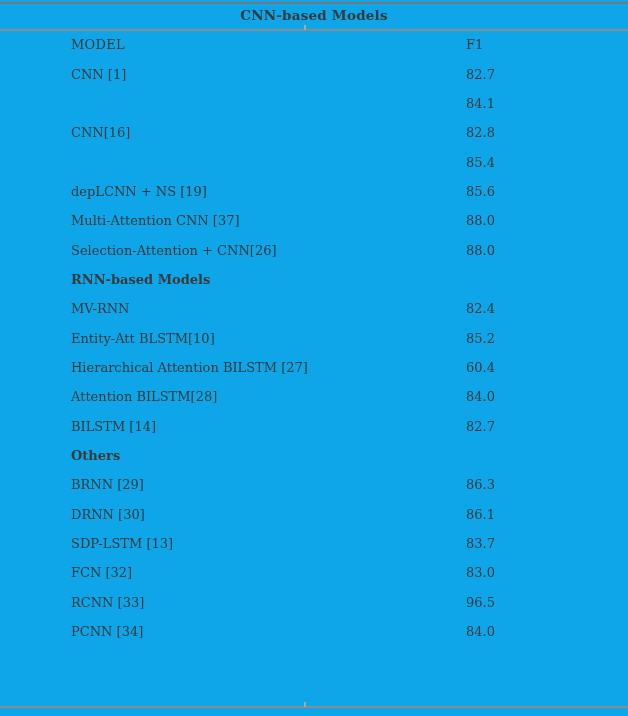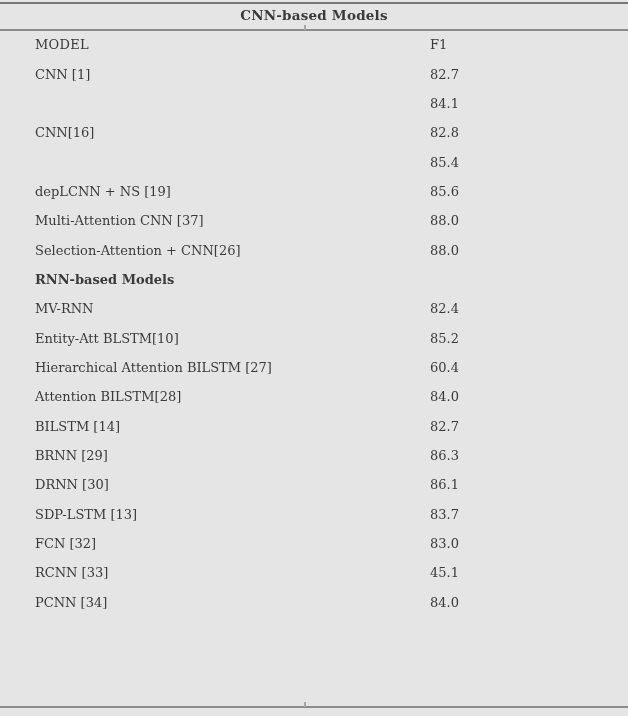--- a/index.html
+++ b/index.html
@@ -1,20 +1,20 @@
 <!DOCTYPE html>
 <html><head>
 <meta charset="utf-8">
 <style>
   html, body { margin: 0; padding: 0; }
   .page {
     position: relative;
     width: 628px;
     height: 716px;
-    background: #e5e5e5;
+    background: #0ea5e9;
     font-family: "DejaVu Serif", serif;
     color: #3a3a3a;
     overflow: hidden;
   }
   .rule {
     position: absolute;
     left: 0;
     right: 0;
     height: 2px;
     background: #8b8b8b;
@@ -39,20 +39,21 @@
     text-align: center;
     font-weight: bold;
     font-size: 13.5px;
     letter-spacing: 0.2px;
   }
   .rows {
     position: absolute;
     top: 30px;
     left: 0;
     right: 0;
+    padding-left: 36px;
   }
   .row {
     position: relative;
     height: 29.35px;
     display: flex;
     align-items: center;
     font-size: 13px;
   }
   .cell-model {
     padding-left: 35px;
@@ -128,40 +129,43 @@
     </div>
     <div class="row">
       <span class="cell-model">Attention BILSTM[28]</span>
       <span class="cell-f1">84.0</span>
     </div>
     <div class="row">
       <span class="cell-model">BILSTM [14]</span>
       <span class="cell-f1">82.7</span>
     </div>
 
+    <div class="row section">
+      <span class="cell-model">Others</span>
+    </div>
 
     <div class="row">
       <span class="cell-model">BRNN [29]</span>
       <span class="cell-f1">86.3</span>
     </div>
     <div class="row">
       <span class="cell-model">DRNN [30]</span>
       <span class="cell-f1">86.1</span>
     </div>
     <div class="row">
       <span class="cell-model">SDP-LSTM [13]</span>
       <span class="cell-f1">83.7</span>
     </div>
     <div class="row">
       <span class="cell-model">FCN [32]</span>
       <span class="cell-f1">83.0</span>
     </div>
     <div class="row">
       <span class="cell-model">RCNN [33]</span>
-      <span class="cell-f1">45.1</span>
+      <span class="cell-f1">96.5</span>
     </div>
     <div class="row">
       <span class="cell-model">PCNN [34]</span>
       <span class="cell-f1">84.0</span>
     </div>
 
   </div>
 
   <div class="rule rule-bottom"></div>
   <div class="col-tick tick-bottom"></div>

